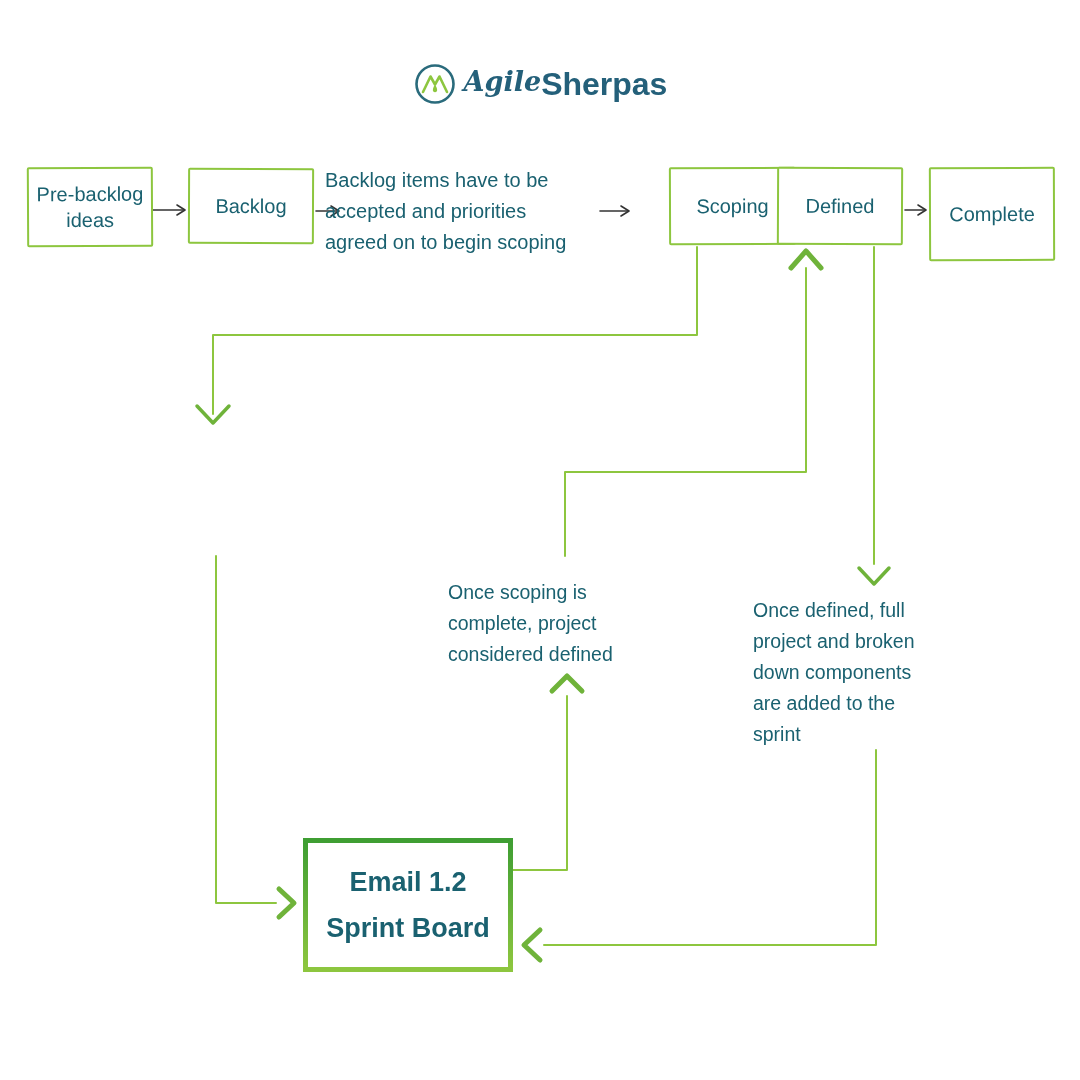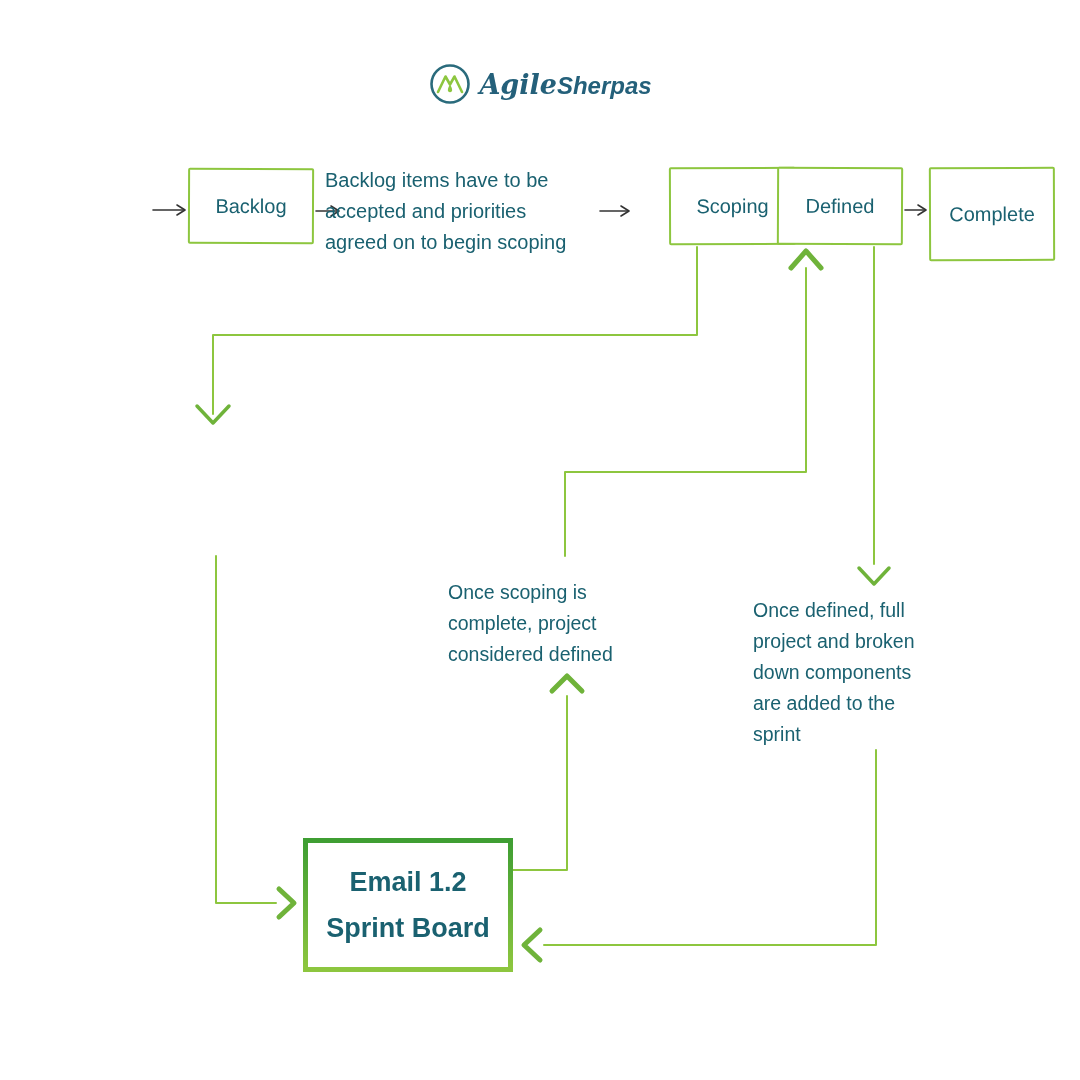--- a/index.html
+++ b/index.html
@@ -17,29 +17,29 @@
     background:#ffffff;
     font-family:"Liberation Sans",sans-serif;
     overflow:hidden;
   }
   
   .logo{
     position:absolute;left:0;top:62px;width:1080px;
     display:flex;align-items:center;justify-content:center;gap:7px;
   }
   .logo-mark{width:44px;height:44px;flex:0 0 auto;}
-  .logo-word{display:flex;align-items:flex-end;color:#24607a;}
+  .logo-word{display:flex;align-items:flex-start;color:#24607a;}
   .logo-agile{
     font-family:"DejaVu Serif",serif;
     font-style:italic;font-weight:bold;
     font-size:27px;letter-spacing:0;
   }
   .logo-sherpas{
     font-family:"Liberation Sans",sans-serif;
-    font-weight:bold;font-size:24px;letter-spacing:0;font-style:italic;
+    font-weight:bold;font-size:32px;letter-spacing:0;
   }
   
   .box{
     position:absolute;
     border:2px solid var(--green);
     border-radius:2px;
     background:#fff;
     display:flex;align-items:center;justify-content:center;
     text-align:center;
     color:var(--teal);
@@ -140,20 +140,22 @@
     <g>
       <path class="ln-green" d="M874,247 V564"></path>
       <path class="hd-green" d="M859,568 L874,584 L889,568"></path>
     </g>
     <g>
       <path class="ln-green" d="M876,750 V945 H544"></path>
       <path class="hd-green-bold" d="M540,930 L524,945 L540,960"></path>
     </g>
   </svg>
 
+  <div class="box box-1">Pre-backlog
+ideas</div>
   <div class="box box-2">Backlog</div>
   <div class="box box-3">Scoping</div>
   <div class="box box-4">Defined</div>
   <div class="box box-5">Complete</div>
 
   <div class="note gate-note">Backlog items have to be
 accepted and priorities
 agreed on to begin scoping</div>
 
   <div class="note note-sprint">Once defined, full

